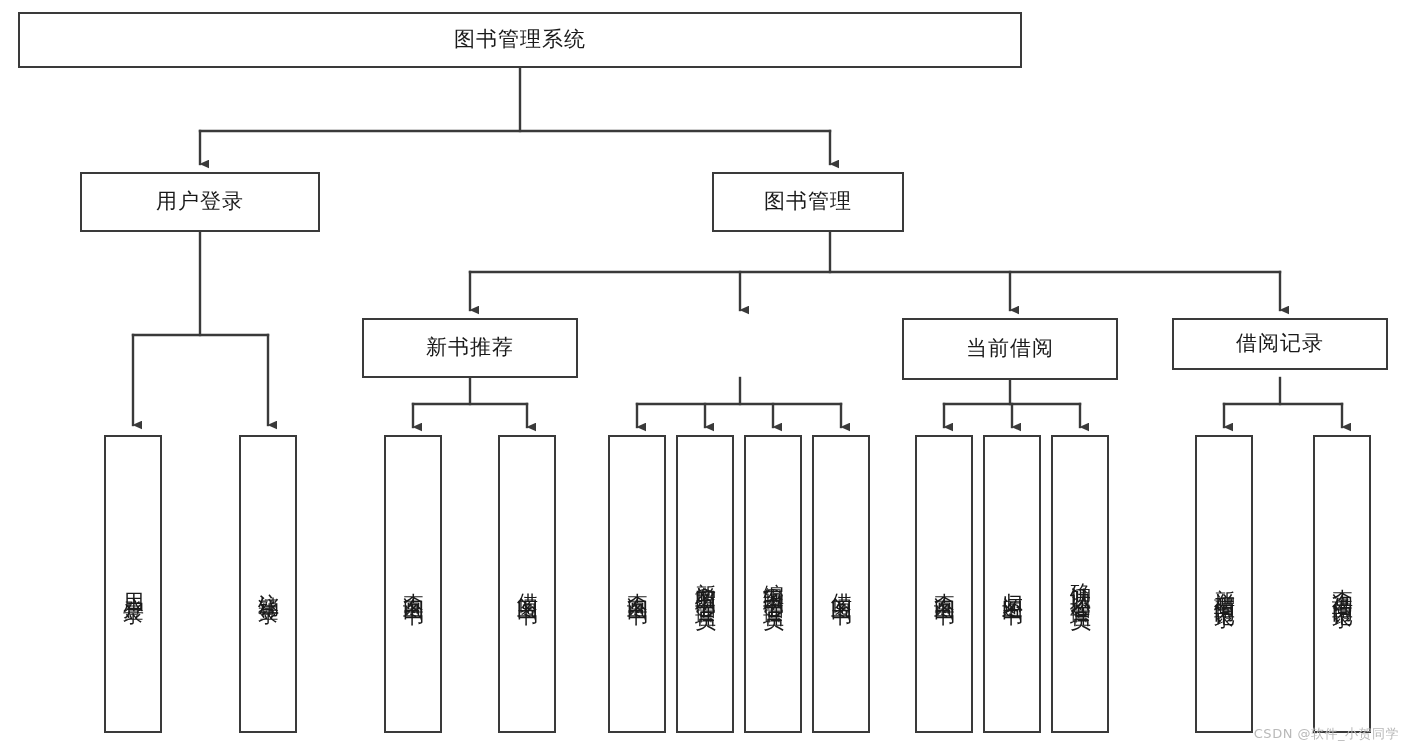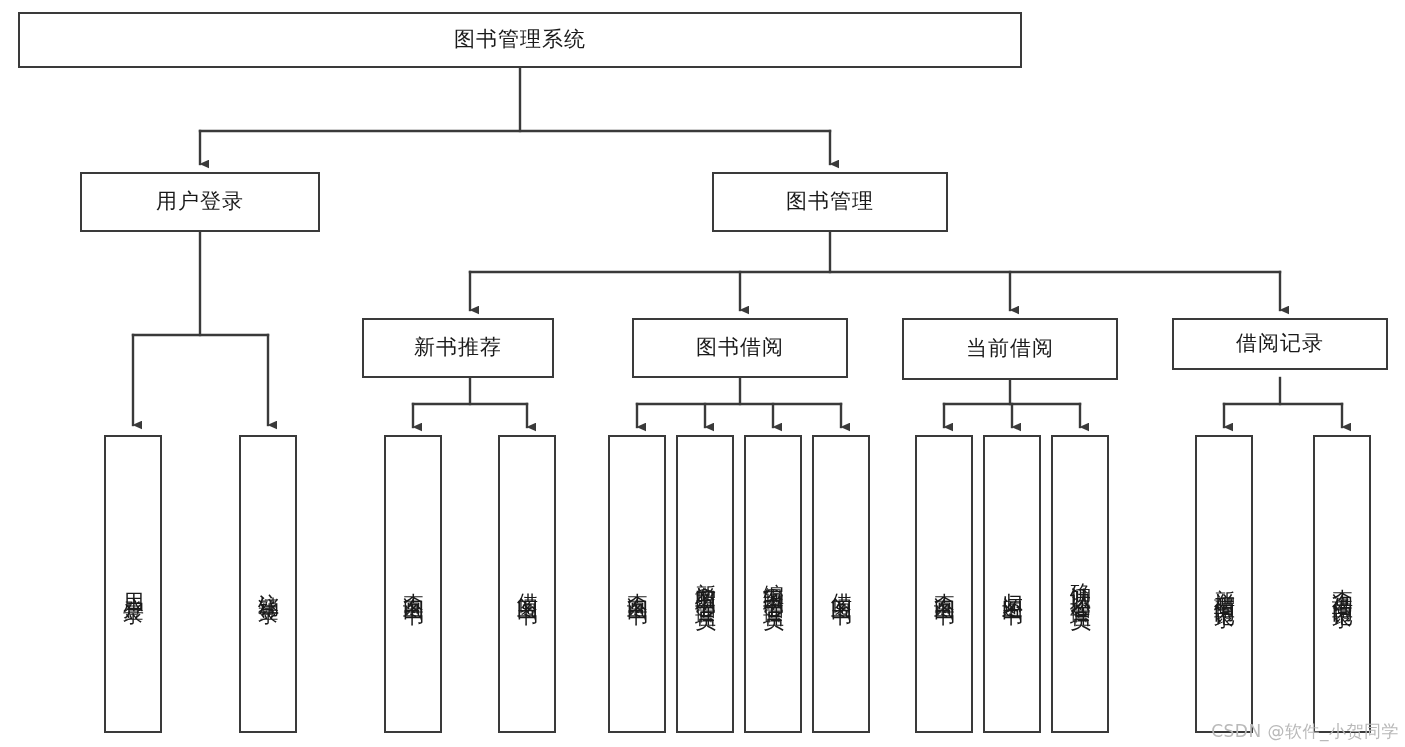--- a/index.html
+++ b/index.html
@@ -48,21 +48,21 @@
   }
   .node.vert .vtext {
     writing-mode: vertical-rl;
     text-orientation: upright;
     white-space: nowrap;
   }
   .watermark {
     position: absolute;
     right: 6px;
     bottom: 4px;
-    font-size: 17px;
+    font-size: 13px;
     color: #b9b9b9;
     white-space: nowrap;
     letter-spacing: 0.5px;
   }
 </style>
 </head>
 <body>
 
 <div id="canvas">
 
@@ -118,29 +118,26 @@
     </g>
   </svg>
 
   <div class="node horiz" style="left:18px; top:12px; width:1004px; height:56px;">
     <span>图书管理系统</span>
   </div>
 
   <div class="node horiz" style="left:80px; top:172px; width:240px; height:60px;">
     <span>用户登录</span>
   </div>
-  <div class="node horiz" style="left:712px; top:172px; width:236px; height:60px;">
+  <div class="node horiz" style="left:712px; top:172px; width:192px; height:60px;">
     <span>图书管理</span>
   </div>
 
-  <div class="node horiz" style="left:362px; top:318px; width:192px; height:60px;text-align:center;">
+  <div class="node horiz" style="left:362px; top:318px; width:216px; height:60px;text-align:center;">
     <span>新书推荐</span>
-  </div>
-  <div class="node horiz" style="left:632px; top:318px; width:216px; height:60px;">
-    <span>图书借阅</span>
   </div>
   <div class="node horiz" style="left:902px; top:318px; width:216px; height:62px;">
     <span>当前借阅</span>
   </div>
   <div class="node horiz" style="left:1172px; top:318px; width:216px; height:52px;">
     <span>借阅记录</span>
   </div>
 
   <div class="node vert" style="left:104px; top:435px; width:58px; height:298px;">
     <span class="vtext">用户登录</span>

